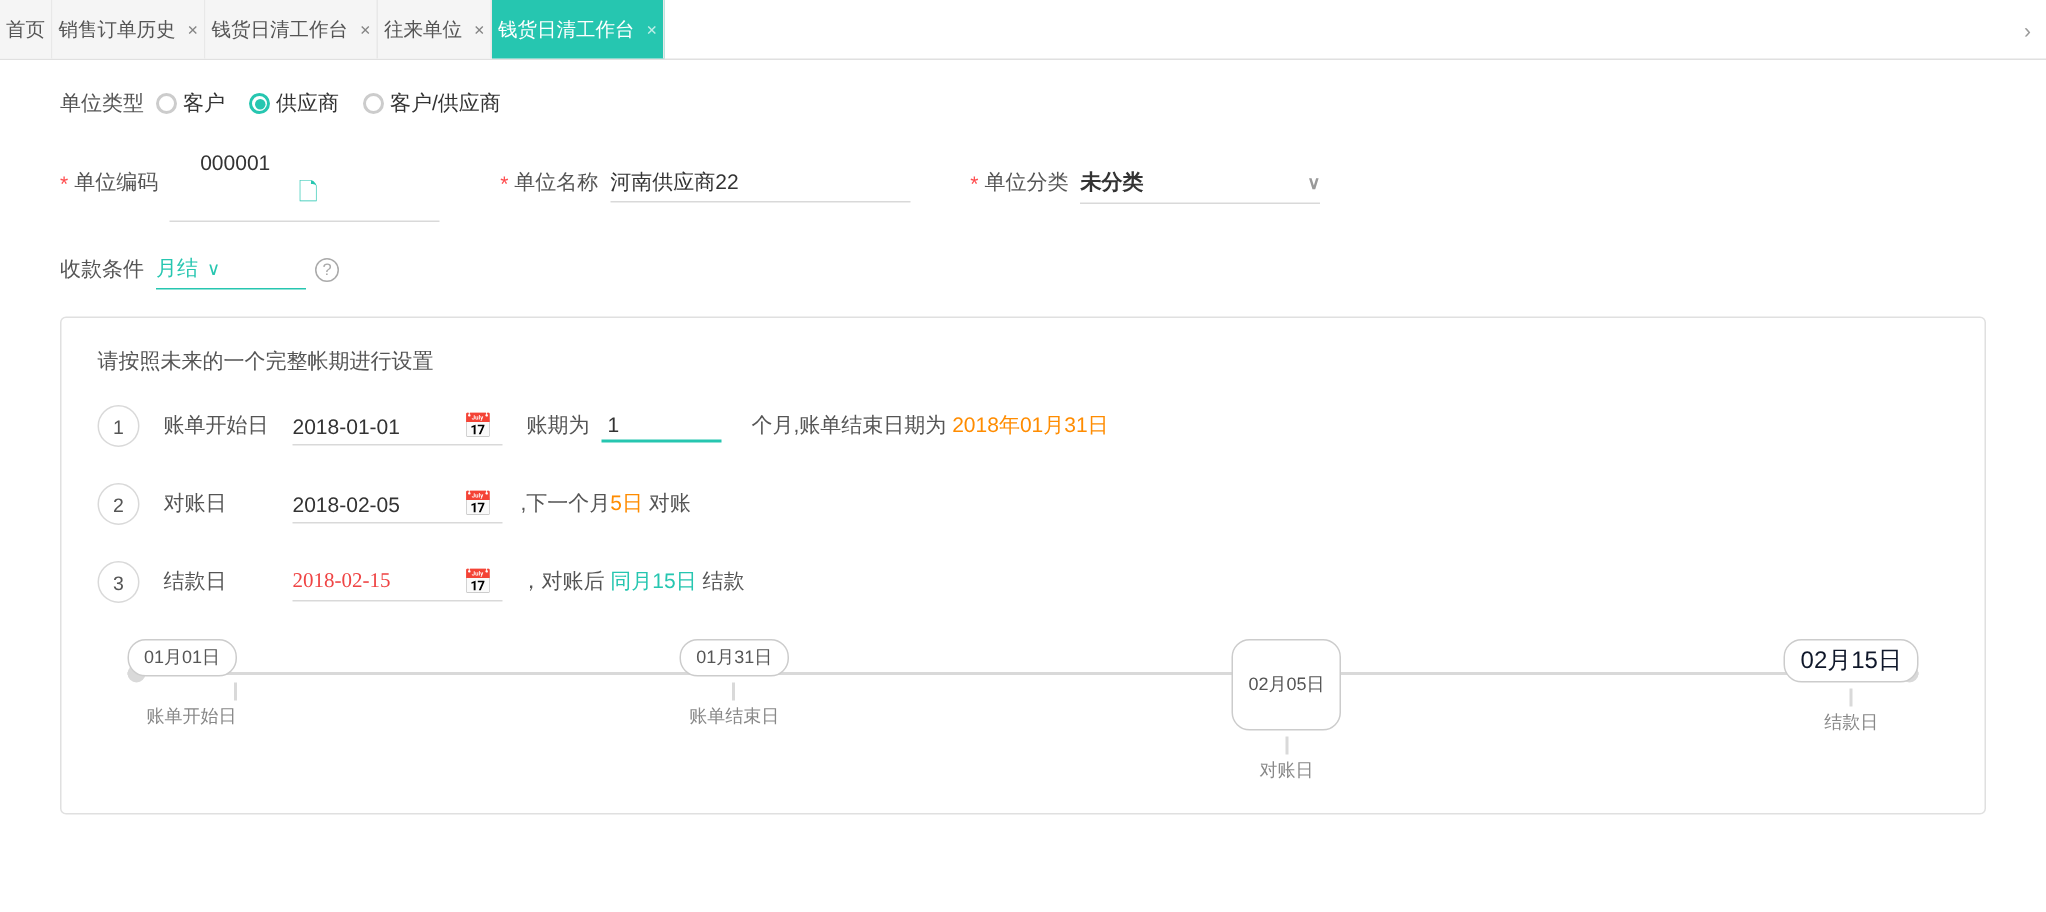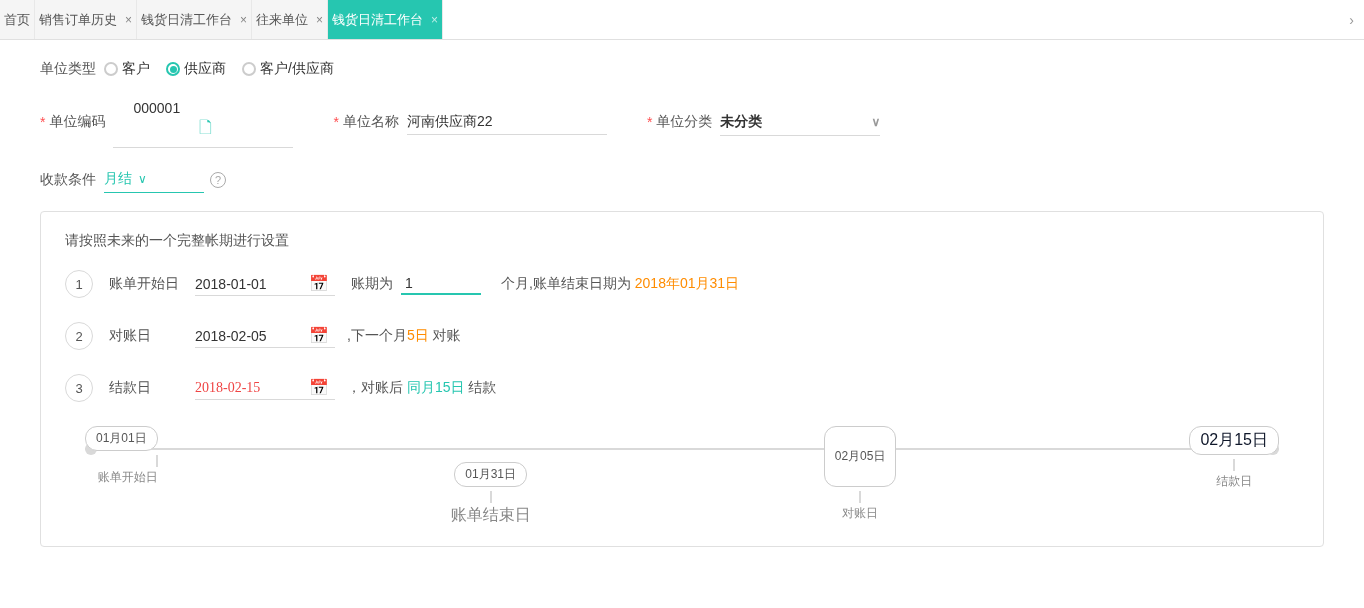--- a/index.html
+++ b/index.html
@@ -407,23 +407,23 @@
 
       <div style="display:flex; justify-content:space-between; align-items:flex-start; position:relative; z-index:1;">
 
         <div style="display:flex;flex-direction:column;align-items:flex-end;">
           <div style="background:#fff;border:1px solid #ccc;border-radius:12px;padding:3px 10px;font-size:12px;color:#555;margin-bottom:4px;">01月01日</div>
           <div style="width:2px;height:12px;background:#d9d9d9;"></div>
           <div style="font-size:12px;color:#888;margin-top:2px;">账单开始日</div>
         </div>
 
         <div style="display:flex;flex-direction:column;align-items:center;">
-          <div style="background:#fff;border:1px solid #ccc;border-radius:12px;padding:3px 10px;font-size:12px;color:#555;margin-bottom:4px;margin-top:36px;">01月31日</div>
+          <div style="background:#fff;border:1px solid #ccc;border-radius:12px;padding:3px 10px;font-size:12px;color:#555;margin-bottom:4px;">01月31日</div>
           <div style="width:2px;height:12px;background:#d9d9d9;"></div>
-          <div style="font-size:16px;color:#888;margin-top:2px;text-align:right;">账单结束日</div>
+          <div style="font-size:12px;color:#888;margin-top:2px;text-align:right;">账单结束日</div>
         </div>
 
         <div style="display:flex;flex-direction:column;align-items:center;">
           <div style="background:#fff;border:1px solid #ccc;border-radius:12px;padding:21px 10px;font-size:12px;color:#555;margin-bottom:4px;">02月05日</div>
           <div style="width:2px;height:12px;background:#d9d9d9;"></div>
           <div style="font-size:12px;color:#888;margin-top:2px;">对账日</div>
         </div>
 
         <div style="display:flex;flex-direction:column;align-items:center;">
           <div style="background:#fff;border:1px solid #ccc;border-radius:12px;padding:3px 10px;font-size:16px;color:#0f172a;margin-bottom:4px;">02月15日</div>

